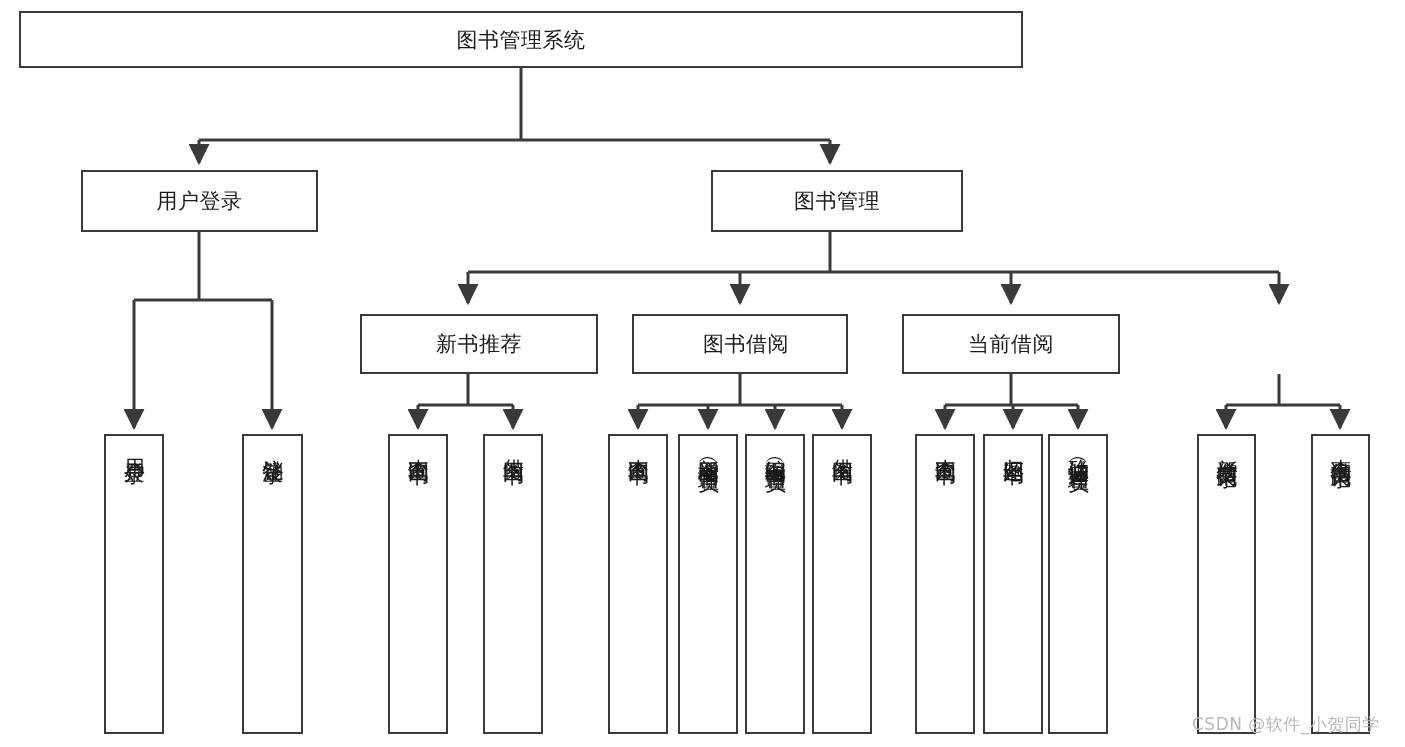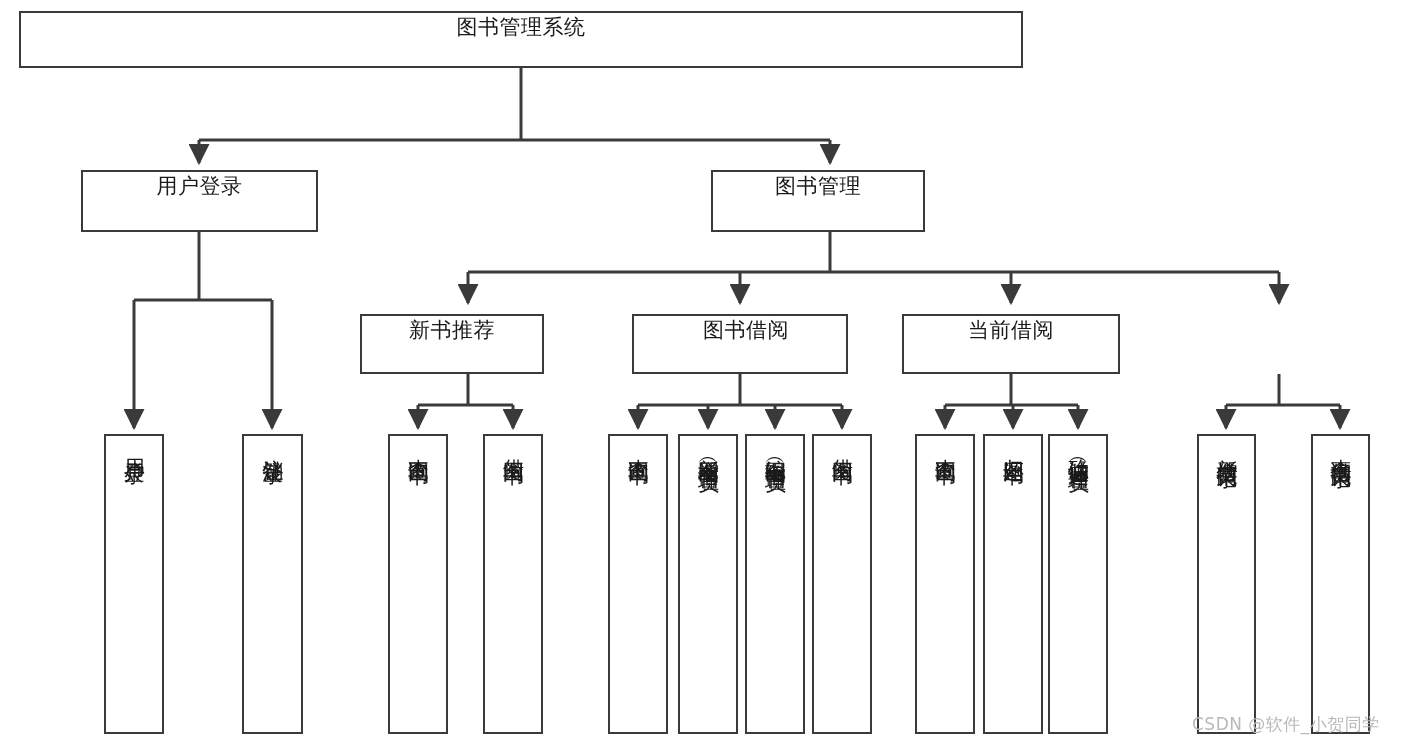--- a/index.html
+++ b/index.html
@@ -24,20 +24,21 @@
     width: 1405px;
     height: 747px;
     pointer-events: none;
   }
   .node {
     position: absolute;
     box-sizing: border-box;
     background: #ffffff;
     border: 2px solid #3a3a3a;
     display: flex;
+    align-items: center;
     justify-content: center;
     color: #1a1a1a;
   }
   .node.horizontal {
     font-size: 21px;
     letter-spacing: 0.5px;
   }
   .node.vertical {
     align-items: flex-start;
     justify-content: center;
@@ -114,25 +115,25 @@
     </g>
   </svg>
 
   <div class="node horizontal" style="left:19px; top:11px; width:1004px; height:57px;">
     <span>图书管理系统</span>
   </div>
 
   <div class="node horizontal" style="left:81px; top:170px; width:237px; height:62px;">
     <span>用户登录</span>
   </div>
-  <div class="node horizontal" style="left:711px; top:170px; width:214px; height:62px;">
+  <div class="node horizontal" style="left:711px; top:170px; width:252px; height:62px;">
     <span>图书管理</span>
   </div>
 
-  <div class="node horizontal" style="left:360px; top:314px; width:184px; height:60px;">
+  <div class="node horizontal" style="left:360px; top:314px; width:238px; height:60px;">
     <span>新书推荐</span>
   </div>
   <div class="node horizontal" style="left:632px; top:314px; width:216px; height:60px;padding-left:12px;">
     <span>图书借阅</span>
   </div>
   <div class="node horizontal" style="left:902px; top:314px; width:218px; height:60px;">
     <span>当前借阅</span>
   </div>
 
   <div class="node vertical" style="left:104px; top:434px; width:60px; height:300px;">

